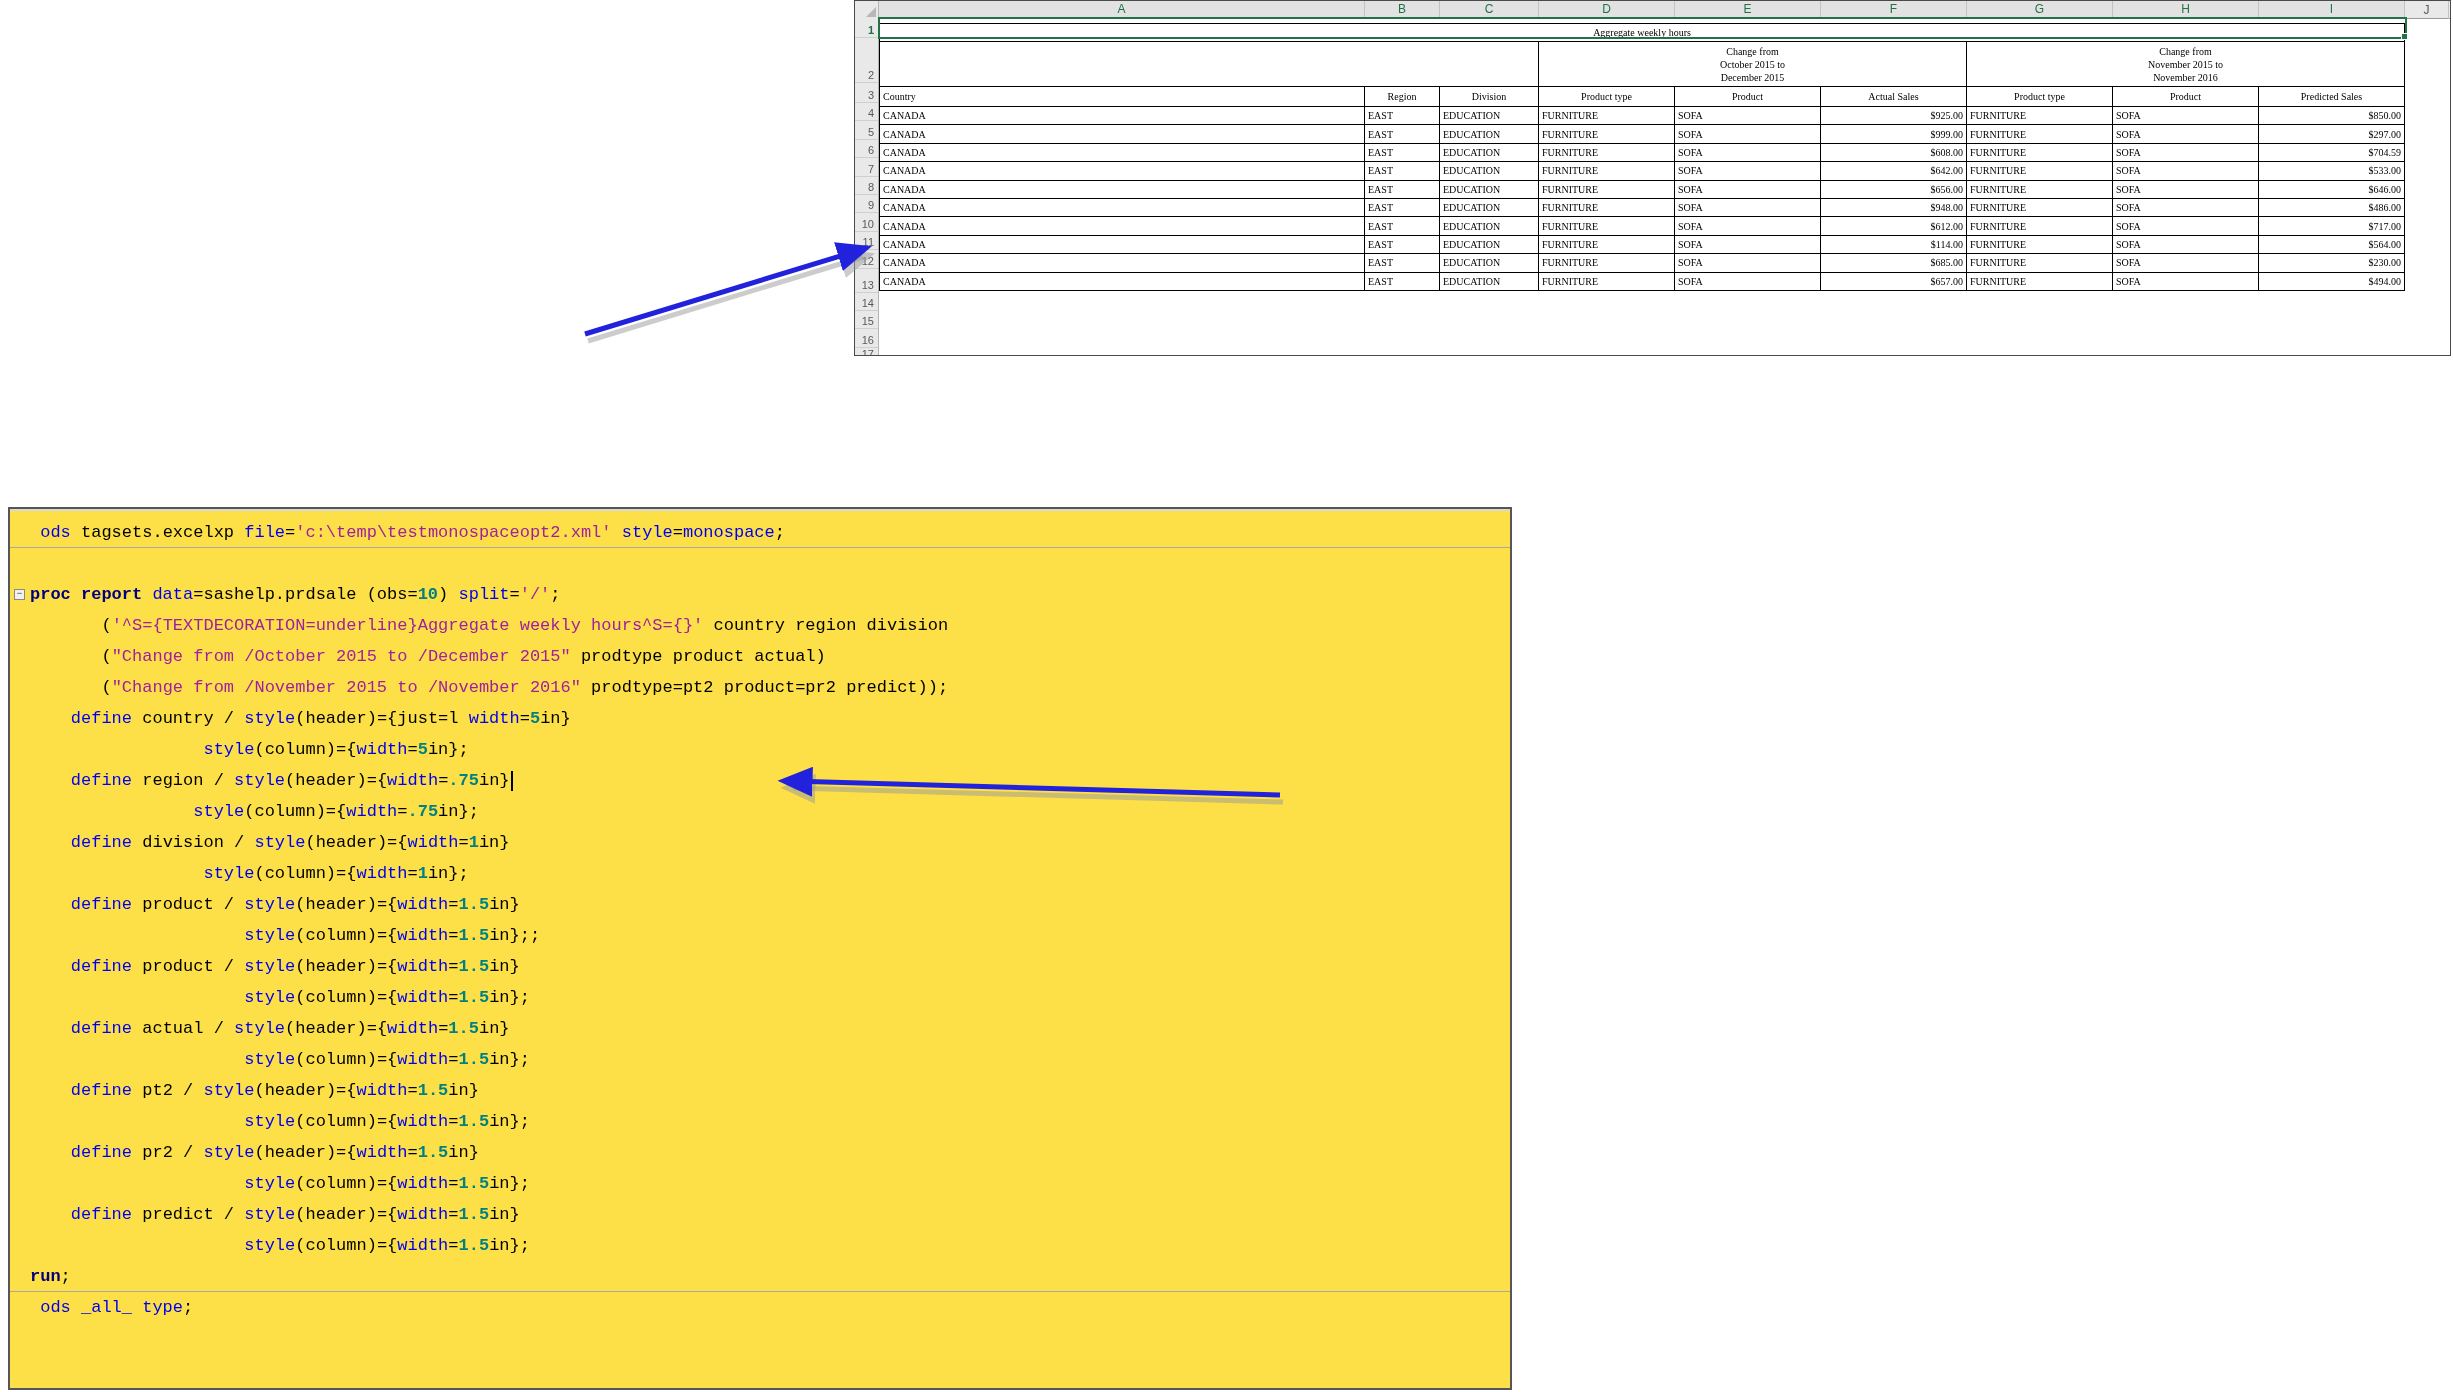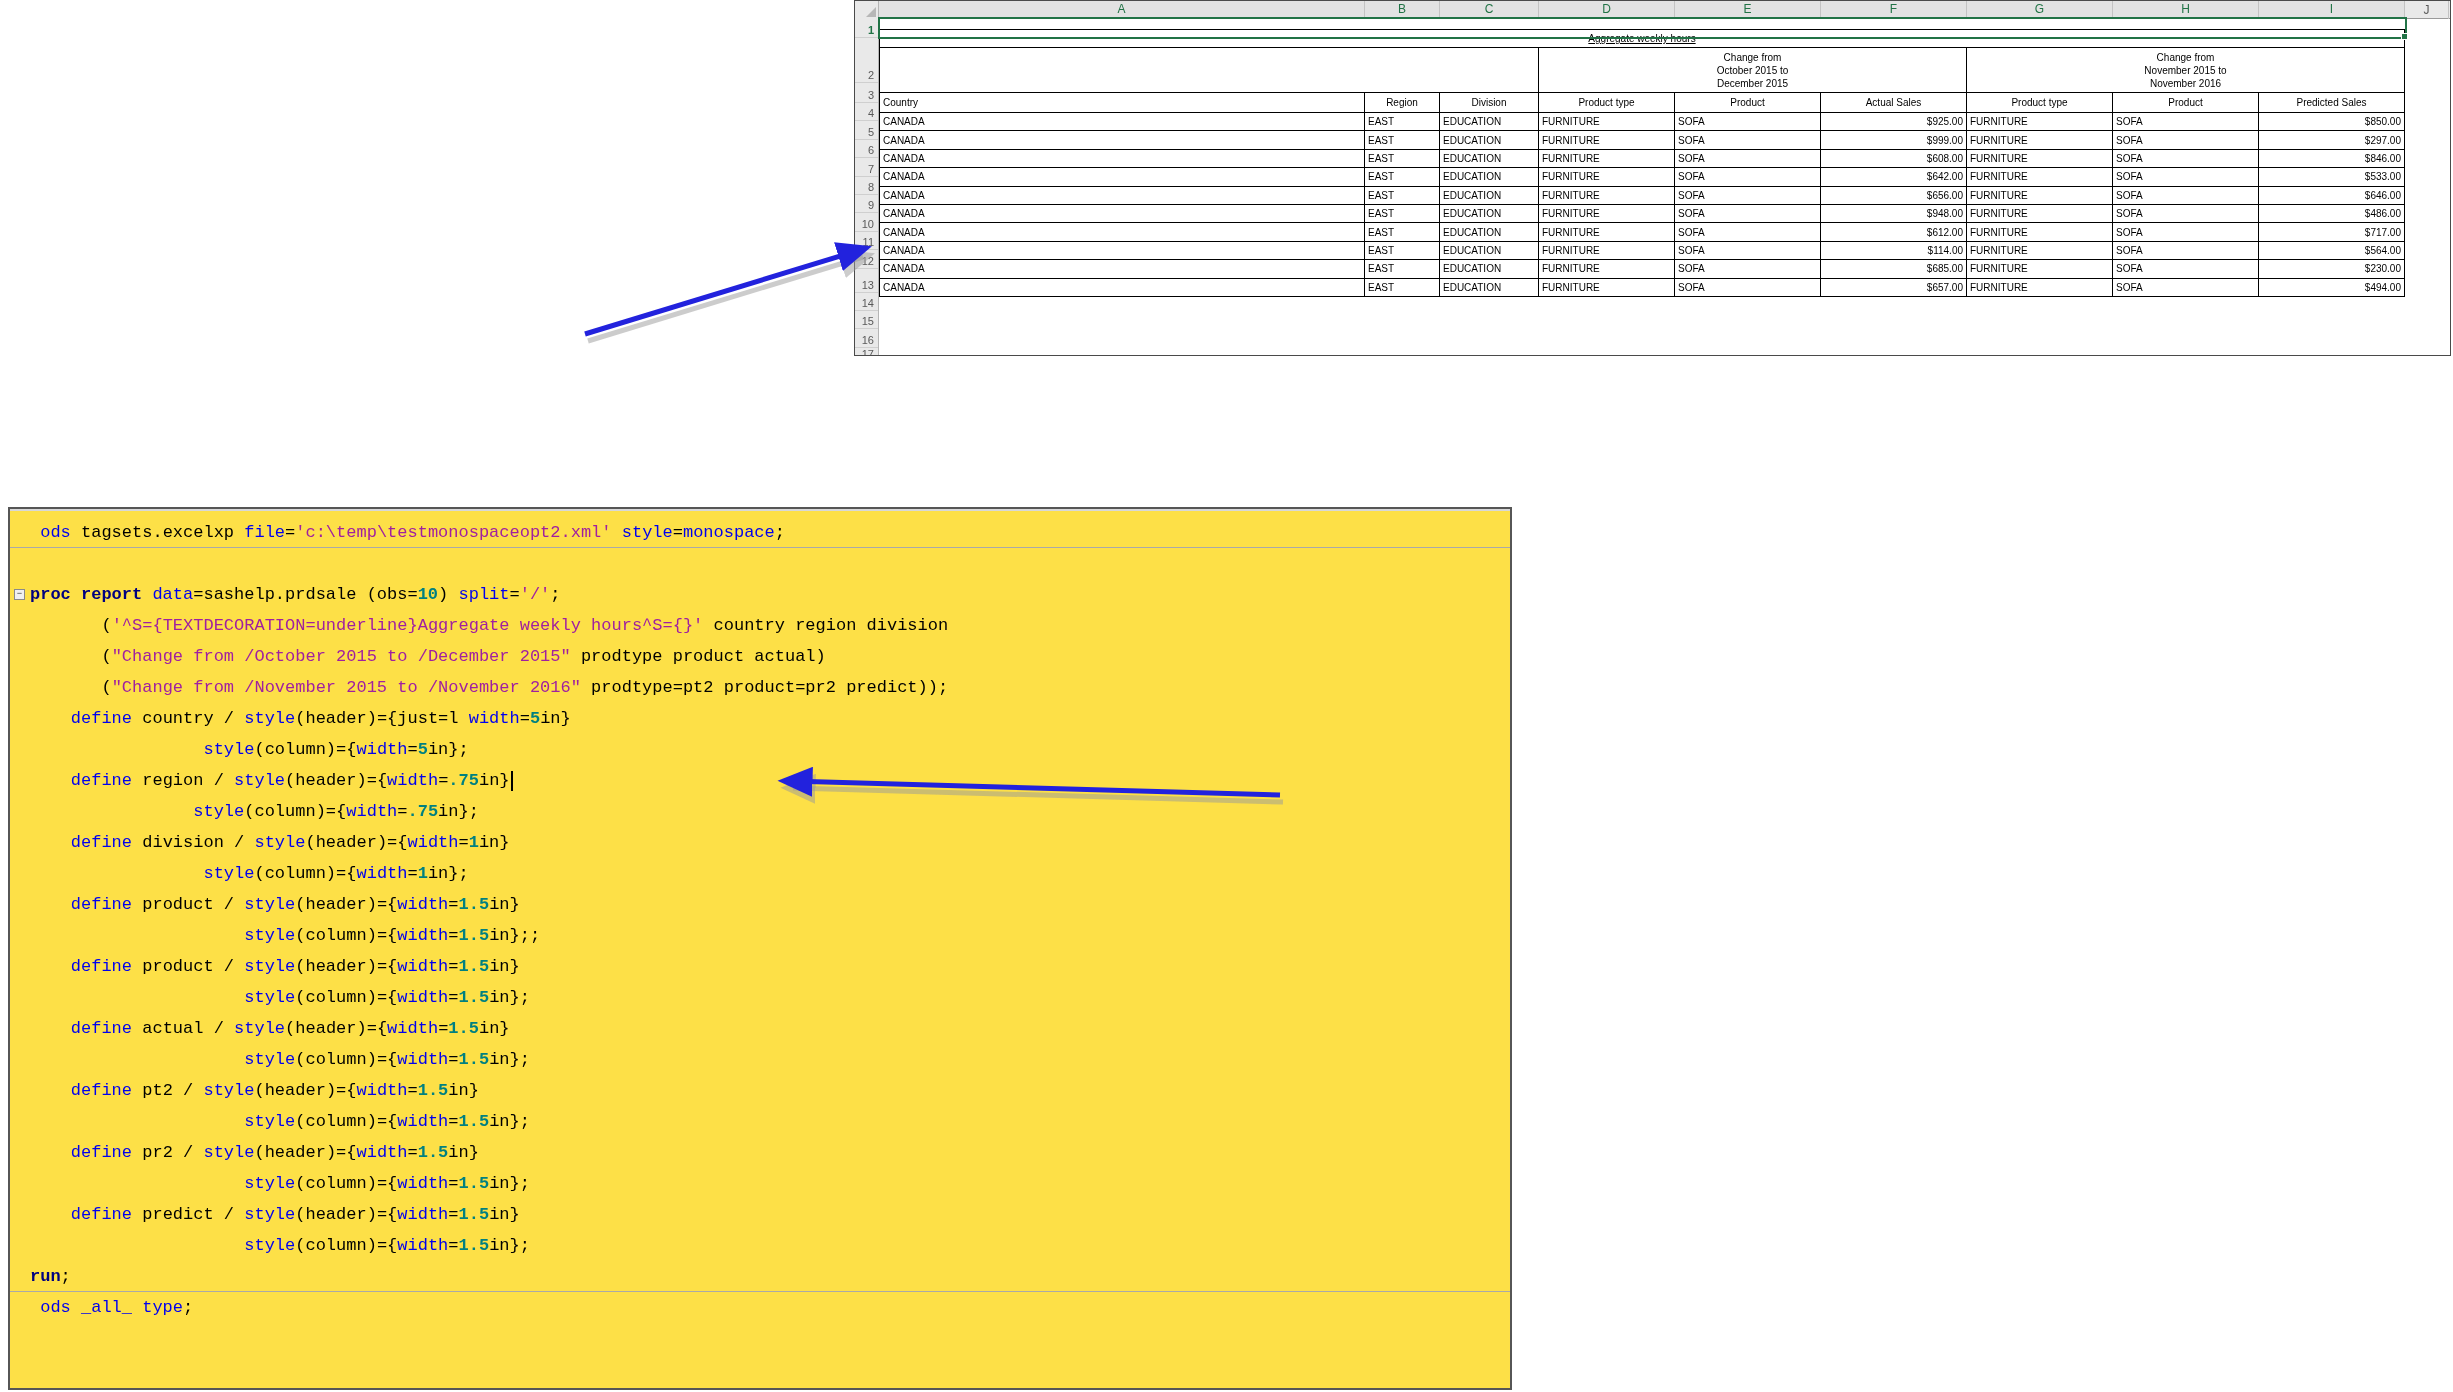--- a/index.html
+++ b/index.html
@@ -16,21 +16,21 @@
   .corner-tri { position:absolute; right:2px; bottom:2px; width:0; height:0;
                 border-left:10px solid transparent; border-bottom:10px solid #b7b7b7; }
   .col-hdr { height:18px; font-size:12px; display:flex; align-items:center; justify-content:center;
              border-right:1px solid #c3c3c3; color:#595959; }
   .col-hdr.sel { color:#217346; border-bottom:2px solid #217346; background:#e2e2e2; }
   .gutter { position:absolute; left:0; top:18px; width:24px; bottom:0; background:#e9e9e9;
             border-right:1px solid #b5b5b5; }
   .rownum { font-size:11px; color:#595959; display:flex; align-items:flex-end; justify-content:flex-end;
             padding:0 4px 1px 0; border-bottom:1px solid #cfcfcf; }
   .rownum.sel { color:#217346; font-weight:bold; }
-  .sas-table { position:absolute; left:24px; top:28px; font-family:Liberation Sans, sans-serif;
+  .sas-table { position:absolute; left:24px; top:22px; font-family:Liberation Serif, serif;
                font-size:10px; color:#000; }
   .trow { display:flex; }
   .tcell { border-right:1px solid #000; border-bottom:1px solid #000; display:flex; align-items:center;
            padding:0 3px; white-space:nowrap; overflow:hidden; background:#fff; }
   .tcell.center { justify-content:center; }
   .tcell.right { justify-content:flex-end; }
   .title-cell { text-decoration:underline; }
   .grp-cell { flex-direction:column; justify-content:center; line-height:13px; text-align:center; }
   .sel-rect { position:absolute; border:2px solid #217346; pointer-events:none; }
   .sel-handle { position:absolute; width:7px; height:7px; background:#217346; border:1px solid #fff; }
@@ -147,21 +147,21 @@
         </div>
         <div class="trow">
           <div class="tcell " style="width: 486px; height: 18.4px; border-left: 1px solid rgb(0, 0, 0);">CANADA</div>
           <div class="tcell " style="width: 75px; height: 18.4px;">EAST</div>
           <div class="tcell " style="width: 99px; height: 18.4px;">EDUCATION</div>
           <div class="tcell " style="width: 136px; height: 18.4px;">FURNITURE</div>
           <div class="tcell " style="width: 146px; height: 18.4px;">SOFA</div>
           <div class="tcell right" style="width: 146px; height: 18.4px;">$608.00</div>
           <div class="tcell " style="width: 146px; height: 18.4px;">FURNITURE</div>
           <div class="tcell " style="width: 146px; height: 18.4px;">SOFA</div>
-          <div class="tcell right" style="width: 146px; height: 18.4px;">$846.00</div>
+          <div class="tcell right" style="width: 146px; height: 18.4px;">$704.59</div>
         </div>
         <div class="trow">
           <div class="tcell " style="width: 486px; height: 18.4px; border-left: 1px solid rgb(0, 0, 0);">CANADA</div>
           <div class="tcell " style="width: 75px; height: 18.4px;">EAST</div>
           <div class="tcell " style="width: 99px; height: 18.4px;">EDUCATION</div>
           <div class="tcell " style="width: 136px; height: 18.4px;">FURNITURE</div>
           <div class="tcell " style="width: 146px; height: 18.4px;">SOFA</div>
           <div class="tcell right" style="width: 146px; height: 18.4px;">$642.00</div>
           <div class="tcell " style="width: 146px; height: 18.4px;">FURNITURE</div>
           <div class="tcell " style="width: 146px; height: 18.4px;">SOFA</div>

